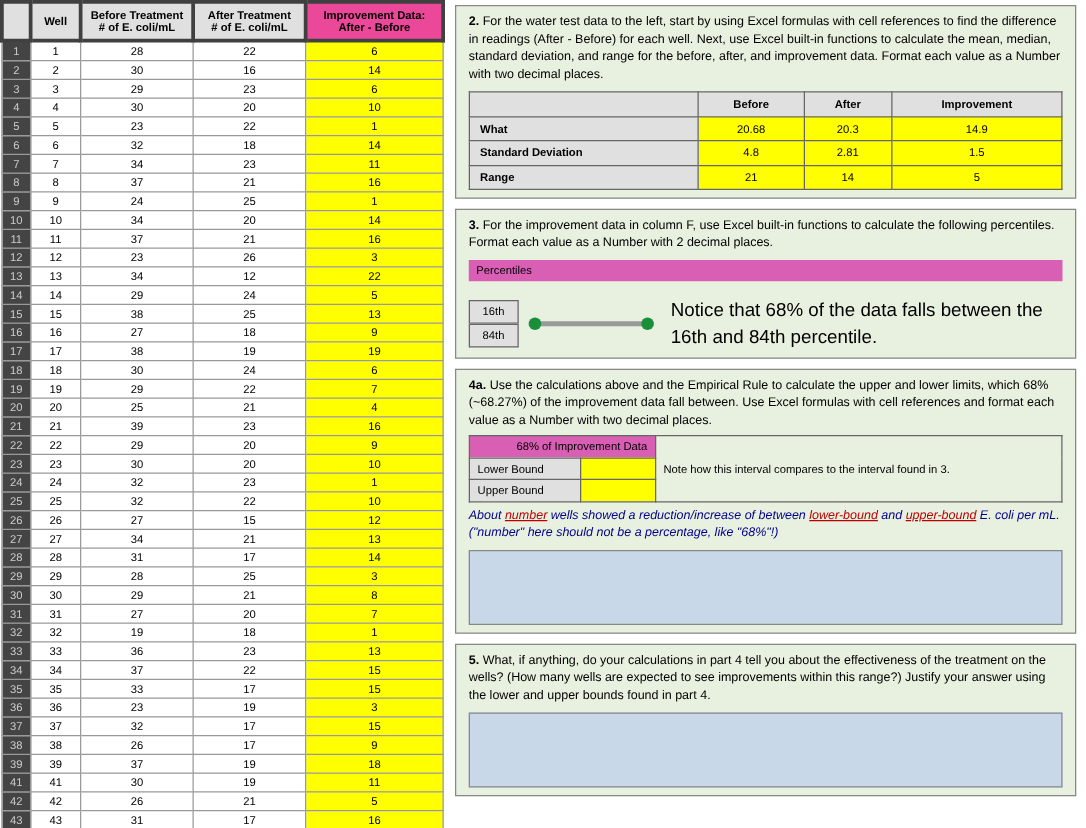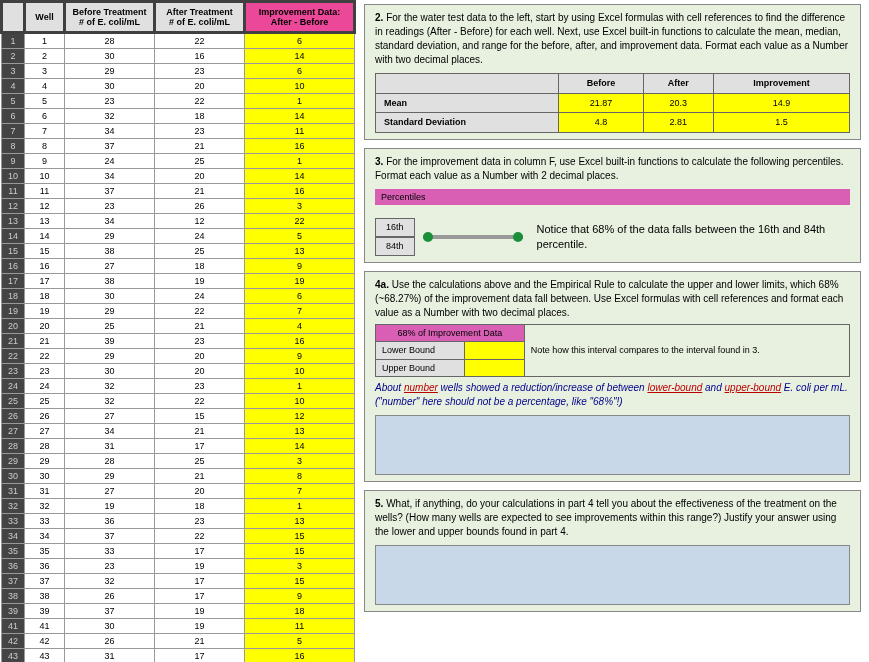--- a/index.html
+++ b/index.html
@@ -28,25 +28,25 @@
   .stats-table .val-cell { background: #ffff00; }
   
   .pct-box { margin-top:6px; }
   .pct-head { background: #d85fb4; color:#000; padding:2px 6px; font-size:9px; }
   .pct-row { display:flex; align-items:center;margin-top:13px; }
   .pct-label { background:#e0e0e0; border:1px solid #666; padding:2px 10px; font-size:9px; }
   .pct-slider { flex:0 0 100px; height:4px; background:#999; margin:0 8px; position:relative; }
   .pct-slider::before, .pct-slider::after { content:""; position:absolute; width:10px; height:10px; background:#1a8f3a; border-radius:50%; top:-3px; }
   .pct-slider::before { left:0; }
   .pct-slider::after { right:0; }
-  .pct-note { font-size:11px; padding-left:6px; }
+  .pct-note { font-size:15px; padding-left:6px; }
   
   .bounds-table { width:100%; border-collapse:collapse; margin-top:4px;}
   .bounds-table td { border:1px solid #666; padding:2px 6px; font-size:9px; }
-  .bounds-head { background:#d85fb4; text-align:center; }
+  .bounds-head { background:#d85fb4; text-align:right; }
   .bounds-label { background:#e0e0e0; }
   .bounds-val { background:#ffff00; width:60px; }
   .bounds-note { font-size:9px; }
   
   .red-i { color:#b00; font-style:italic; text-decoration:underline;}
   .blue-txt { color:#00008b; font-style:italic;}
   .answer-area { background:#c8d8e8; border:1px solid #888; min-height:60px; margin-top:6px; }
 </style>
 </head>
 <body>
@@ -374,30 +374,36 @@
         <thead>
           <tr>
             <th class="label-cell"></th>
             <th>Before</th>
             <th>After</th>
             <th>Improvement</th>
           </tr>
         </thead>
         <tbody id="stats-body">
             <tr>
-              <td class="label-cell">Mean</td>
-              <td class="val-cell">21.87</td>
+              <td class="label-cell">What</td>
+              <td class="val-cell">20.68</td>
               <td class="val-cell">20.3</td>
               <td class="val-cell">14.9</td>
             </tr>
             <tr>
               <td class="label-cell">Standard Deviation</td>
               <td class="val-cell">4.8</td>
               <td class="val-cell">2.81</td>
               <td class="val-cell">1.5</td>
+            </tr>
+            <tr>
+              <td class="label-cell">Range</td>
+              <td class="val-cell">21</td>
+              <td class="val-cell">14</td>
+              <td class="val-cell">5</td>
             </tr>
           </tbody>
       </table>
     </div>
 
     <div class="instruction-box">
       <strong>3.</strong>
       <span>For the improvement data in column F, use Excel built-in functions to calculate the following percentiles. Format each value as a Number with 2 decimal places.</span>
       <div class="pct-box">
         <div class="pct-head">Percentiles</div>

